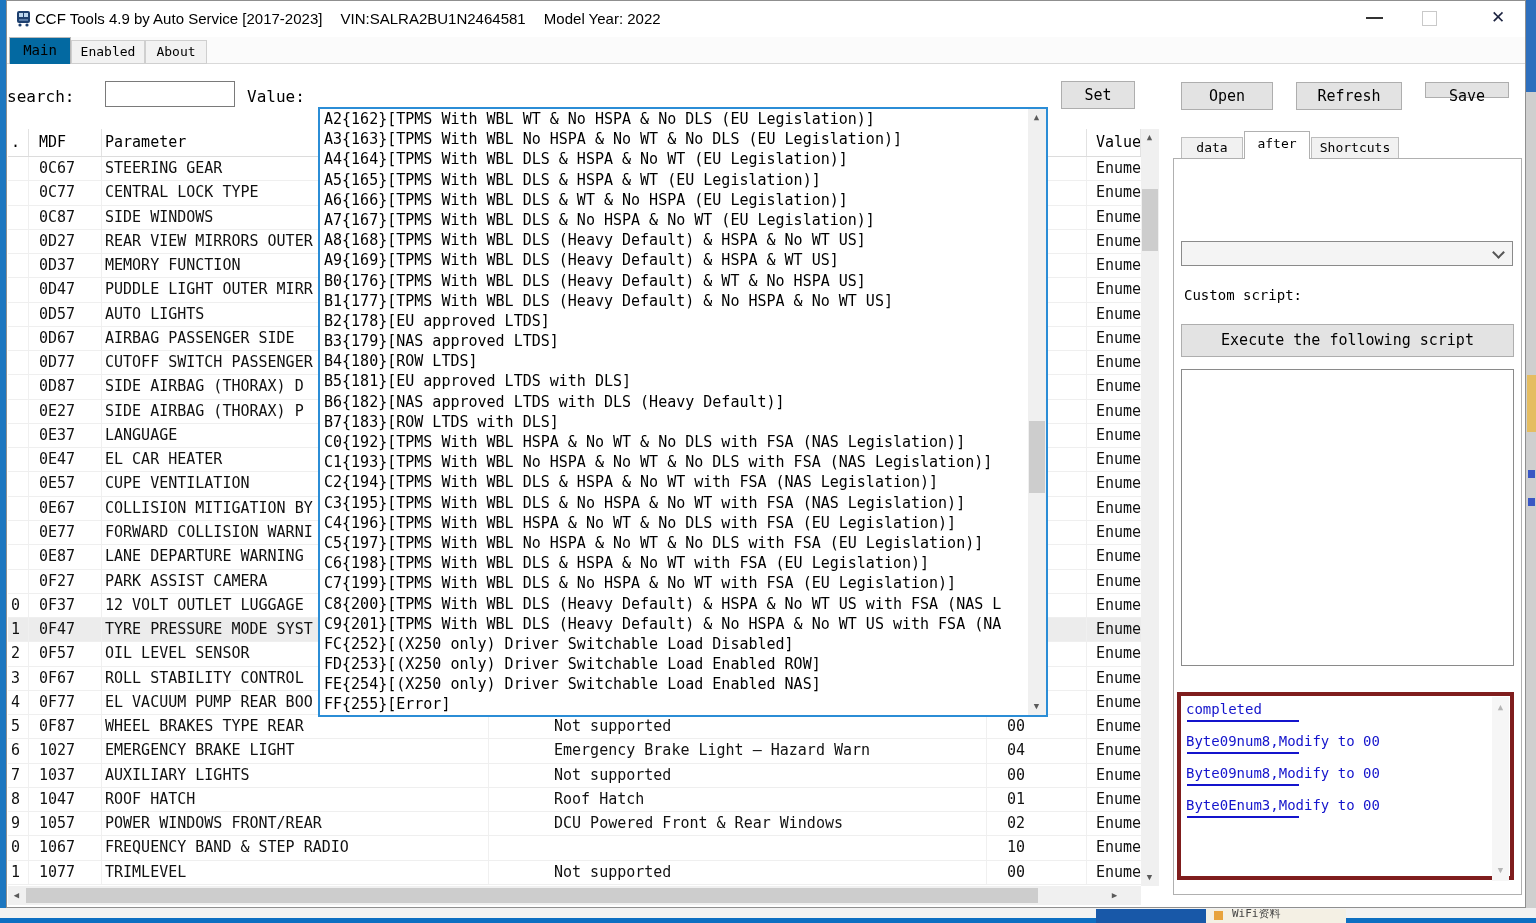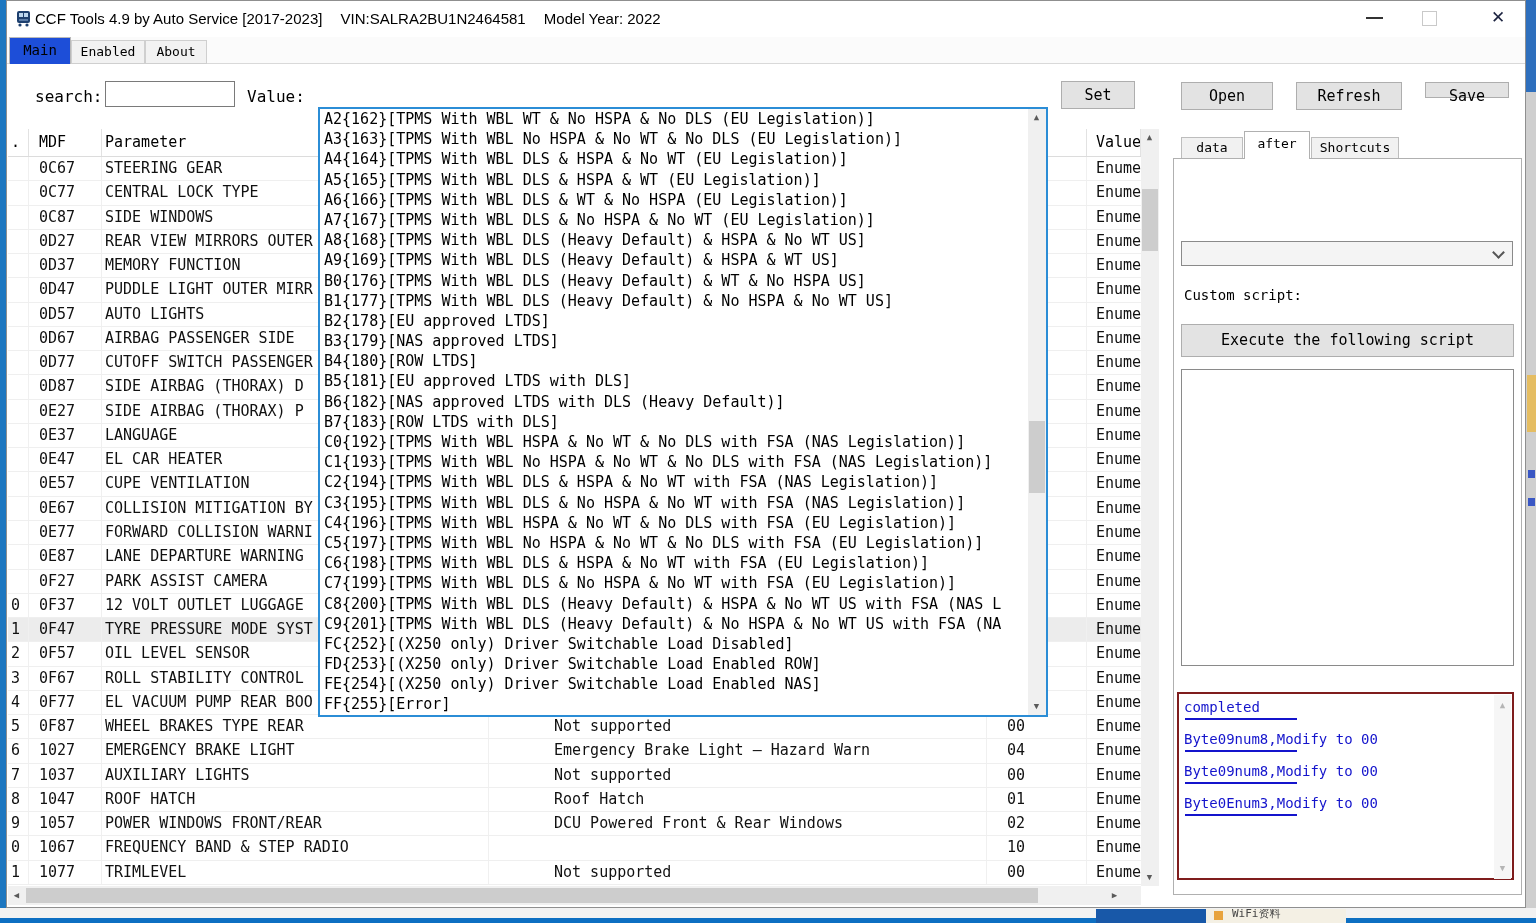--- a/index.html
+++ b/index.html
@@ -27,26 +27,26 @@
   .title-text span{margin-right:14px;text-align:right;}
   .app-icon{position:absolute;left:8px;top:9px;width:17px;height:17px;}
   .win-btn{position:absolute;top:0;width:46px;height:34px;text-align:center;color:#222;
            font-family:"Liberation Sans",sans-serif;}
   .wb-min{left:1345px;} .wb-min .glyph{position:absolute;left:14px;top:16px;width:17px;height:2px;background:#333;}
   .wb-max{left:1400px;} .wb-max .glyph{position:absolute;left:15px;top:10px;width:13px;height:13px;border:1px solid #c9c9c9;}
   .wb-close{left:1468px;font-size:17px;line-height:34px;color:#1c2340;}
   
   .tabstrip{position:absolute;left:0;top:36px;width:100%;height:27px;background:#fbfbfb;border-bottom:1px solid #d9d9d9;box-sizing:border-box;}
   .mtab{position:absolute;box-sizing:border-box;font-size:14px;text-align:center;color:#000;}
-  .mtab-active{left:2px;top:0;width:62px;height:27px;background:#1d4ed8;border:1px solid #b9b9b9;border-bottom:none;line-height:25px;z-index:3;}
+  .mtab-active{left:2px;top:0;width:62px;height:27px;background:#0369a1;border:1px solid #b9b9b9;border-bottom:none;line-height:25px;z-index:3;}
   .mtab-idle{top:3px;height:24px;background:#f2f2f2;border:1px solid #cfcfcf;line-height:22px;font-size:13px;}
   .mtab-compare{left:64px;width:74px;} .mtab-about{left:138px;width:62px;}
   
   .lbl{font-size:16px;color:#000;}
-  .search-lbl{left:28px;top:86px;}
+  .search-lbl{left:0;top:86px;}
   .search-input{left:98px;top:80px;width:130px;height:26px;border:1px solid #7a7a7a;background:#fff;box-sizing:border-box;font-size:15px;padding:0 4px;font-family:"DejaVu Sans Mono",monospace;}
   .value-lbl{left:240px;top:86px;}
   .btn{background:#e3e3e3;border:1px solid #aeaeae;box-sizing:border-box;text-align:center;font-size:15px;color:#000;font-family:"DejaVu Sans Mono",monospace;cursor:default;}
   .btn-set{left:1054px;top:80px;width:74px;height:28px;line-height:26px;}
   .btn-open{left:1174px;top:81px;width:92px;height:28px;line-height:26px;}
   .btn-refresh{left:1289px;top:81px;width:106px;height:28px;line-height:26px;}
   .btn-save{left:1418px;top:81px;width:84px;height:16px;line-height:26px;}
   
   .vcombo{left:311px;top:79px;width:730px;height:27px;border:1px solid #0078d7;background:#fff;box-sizing:border-box;z-index:51;}
   .vcombo .sel{position:absolute;left:1px;top:1px;right:23px;bottom:1px;background:#0078d7;color:#fff;font-size:15px;line-height:23px;padding-left:4px;white-space:nowrap;overflow:hidden;}
@@ -88,21 +88,21 @@
   .rtab{position:absolute;box-sizing:border-box;text-align:center;font-size:13px;color:#000;}
   .rtab-data{left:1174px;top:136px;width:62px;height:22px;background:#f1f1f1;border:1px solid #bdbdbd;line-height:20px;z-index:0;}
   .rtab-script{left:1237px;top:130px;width:66px;height:28px;background:#fff;border:1px solid #b0b0b0;border-bottom:none;line-height:24px;z-index:2;}
   .rtab-shortcuts{left:1304px;top:136px;width:88px;height:22px;background:#f1f1f1;border:1px solid #bdbdbd;line-height:20px;z-index:0;}
   .instruction{left:1177px;top:172px;width:296px;font-size:13px;line-height:17px;color:#000;z-index:2;}
   .rcombo{left:1174px;top:240px;width:332px;height:25px;background:#f4f4f4;border:1px solid #8a8a8a;box-sizing:border-box;z-index:2;}
   .rcombo .chev2{position:absolute;right:9px;top:6px;width:7px;height:7px;border-right:2px solid #555;border-bottom:2px solid #555;transform:rotate(45deg);}
   .custom-lbl{left:1177px;top:286px;font-size:14px;color:#000;z-index:2;}
   .btn-exec{left:1174px;top:323px;width:333px;height:33px;line-height:31px;z-index:2;position:absolute;}
   .script-area{left:1174px;top:368px;width:333px;height:297px;border:1px solid #8a8a8a;background:#fff;box-sizing:border-box;resize:none;z-index:2;position:absolute;}
-  .logbox{left:1170px;top:691px;width:337px;height:188px;background:#fff;border:2px solid #7f1d1d;box-sizing:border-box;z-index:2;}
+  .logbox{left:1170px;top:691px;width:337px;height:188px;background:#fff;border:4px solid #7f1d1d;box-sizing:border-box;z-index:2;}
   .log-inner{position:absolute;left:5px;top:5px;right:20px;bottom:2px;overflow:hidden;}
   .log-entry{font-size:14px;color:#1414cc;white-space:nowrap;line-height:16px;}
   .log-ul{width:112px;height:2px;background:#1414cc;margin:3px 0 11px 1px;}
   .logscroll{position:absolute;right:1px;top:1px;width:17px;height:184px;background:#f6f6f6;}
   .logscroll .up{top:2px;left:0;color:#b5b5b5;} .logscroll .down{bottom:2px;left:0;color:#b5b5b5;}
 </style>
 </head>
 <body>
 
 <div class="abs bg-left"></div>

